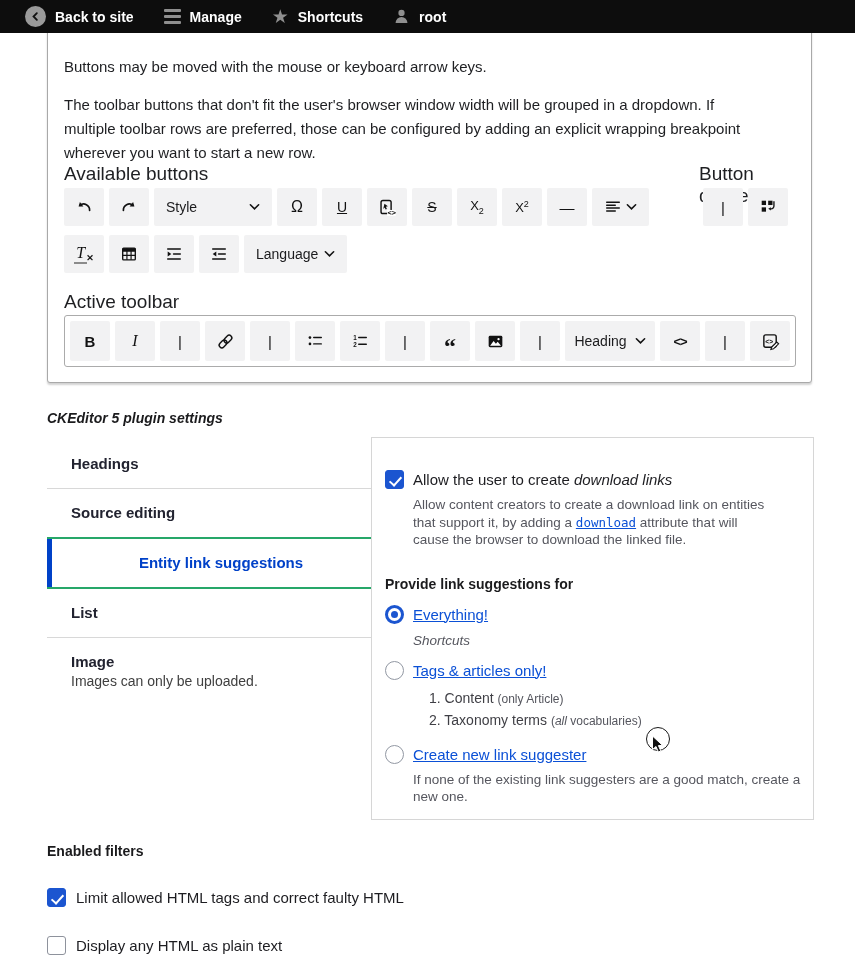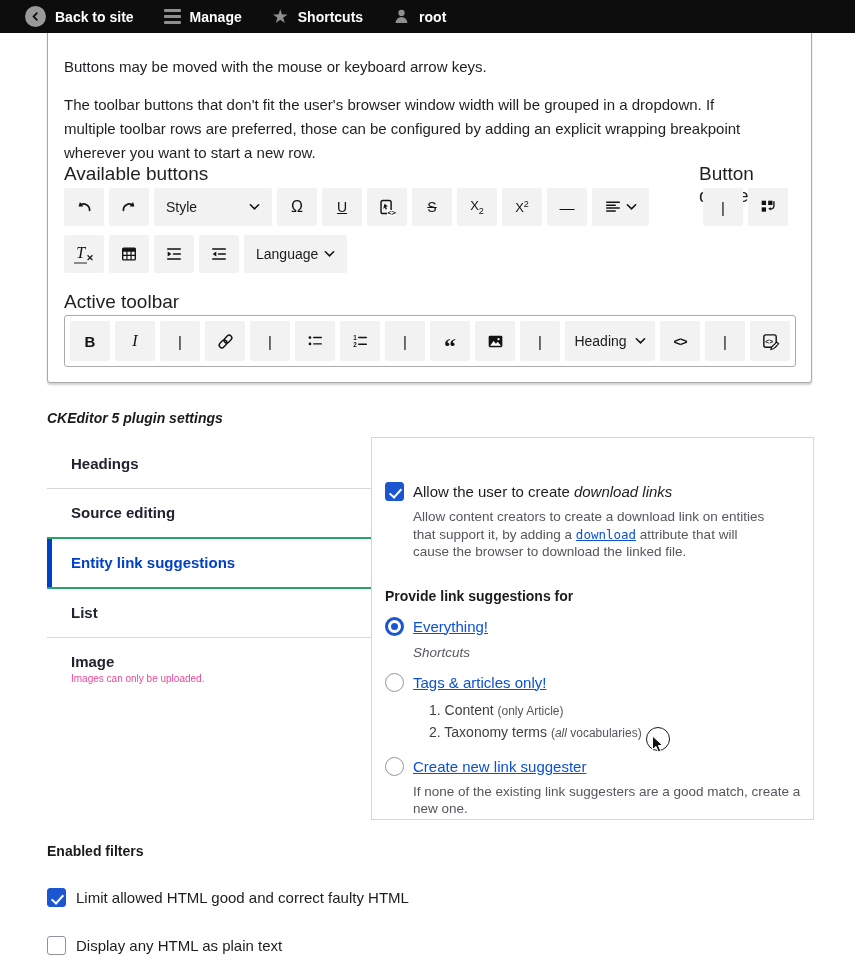--- a/index.html
+++ b/index.html
@@ -60,29 +60,29 @@
     position:absolute;left:16px;top:322px;width:732px;
     border:1px solid #ababab;border-radius:3px;background:#fff;
     padding:5px;display:flex;gap:5px;
   }
   
   .section-title{position:absolute;font-size:14px;font-weight:700;color:#1b1b1d;font-style:italic;}
   .vtabs{position:absolute;left:47px;top:440px;width:324px;}
   .vtab{padding:15px 0 16px 24px;border-top:1px solid #d8d8d8;cursor:pointer;position:relative;background:#fff;}
   .vtab:first-child{border-top:none;}
   .vtab .vtab-label{font-size:15px;font-weight:700;color:#222330;}
-  .vtab .vtab-desc{font-size:10px;color:#ec4899;margin-top:3px;}
+  .vtab .vtab-desc{font-size:14px;color:#404040;margin-top:3px;}
   .vtab.active{border-top:2px solid var(--green);border-bottom:2px solid var(--green);}
   .vtab.active + .vtab{border-top:none;}
-  .vtab.active .vtab-label{color:var(--tab-blue);}
+  .vtab.active .vtab-label{color:var(--tab-blue);text-align:center;}
   .vtab.active::before{content:"";position:absolute;left:0;top:0;bottom:0;width:5px;background:var(--tab-blue);}
   
   .panel{
     position:absolute;left:371px;top:437px;width:443px;height:383px;
-    border:1px solid #d6d6d6;background:#fff;padding:16px 16px 0 13px;
+    border:1px solid #d6d6d6;background:#fff;padding:4px 16px 0 13px;
   }
   .dl-row{display:flex;align-items:flex-start;gap:9px;margin-top:28px;}
   .dl-row .cb-label{font-size:15px;color:#1d1d21;padding-top:1px;}
   .panel-desc{font-size:13.5px;color:var(--gray);line-height:17.5px;margin:7px 0 0 28px;width:358px;}
   .sugg-label{font-size:14px;font-weight:700;color:#1b1b1d;margin:27px 0 0 0;}
   .radio-row{display:flex;align-items:center;gap:9px;margin-top:13px;}
   a.blue-link{color:var(--link-blue);font-size:15px;text-decoration:underline;cursor:pointer;}
   .radio-note{font-style:italic;font-size:13.5px;color:var(--gray);margin:9px 0 0 28px;}
   .radio-list{margin:8px 0 0 44px;list-style:none;}
   .radio-list li{font-size:14px;color:#3f3f45;line-height:21px;}
@@ -467,21 +467,21 @@
       </div>
       <div class="panel-desc" data-name="radio-create-new-description" style="width: 392px;">If none of the existing link suggesters are a good match, create a new one.</div>
     </div>
 </div>
 
 <div class="filters" data-name="enabled-filters-section">
   <div class="filters-title" data-name="enabled-filters-title">Enabled filters</div>
   <div id="filters-list" data-name="enabled-filters-list">
       <div class="filter-row" data-name="filter-limit-html-row">
         <span class="checkbox checked" data-name="filter-limit-html-checkbox"></span>
-        <span class="f-label" data-name="filter-limit-html-label">Limit allowed HTML good and correct faulty HTML</span>
+        <span class="f-label" data-name="filter-limit-html-label">Limit allowed HTML tags and correct faulty HTML</span>
       </div>
       <div class="filter-row" data-name="filter-plain-text-row">
         <span class="checkbox unchecked" data-name="filter-plain-text-checkbox"></span>
         <span class="f-label" data-name="filter-plain-text-label">Display any HTML as plain text</span>
       </div>
     </div>
 </div>
 
 <div class="click-circle" data-name="click-indicator"></div>
 <svg class="cursor-arrow" data-name="mouse-cursor-icon" width="14" height="19" viewBox="0 0 14 19">

